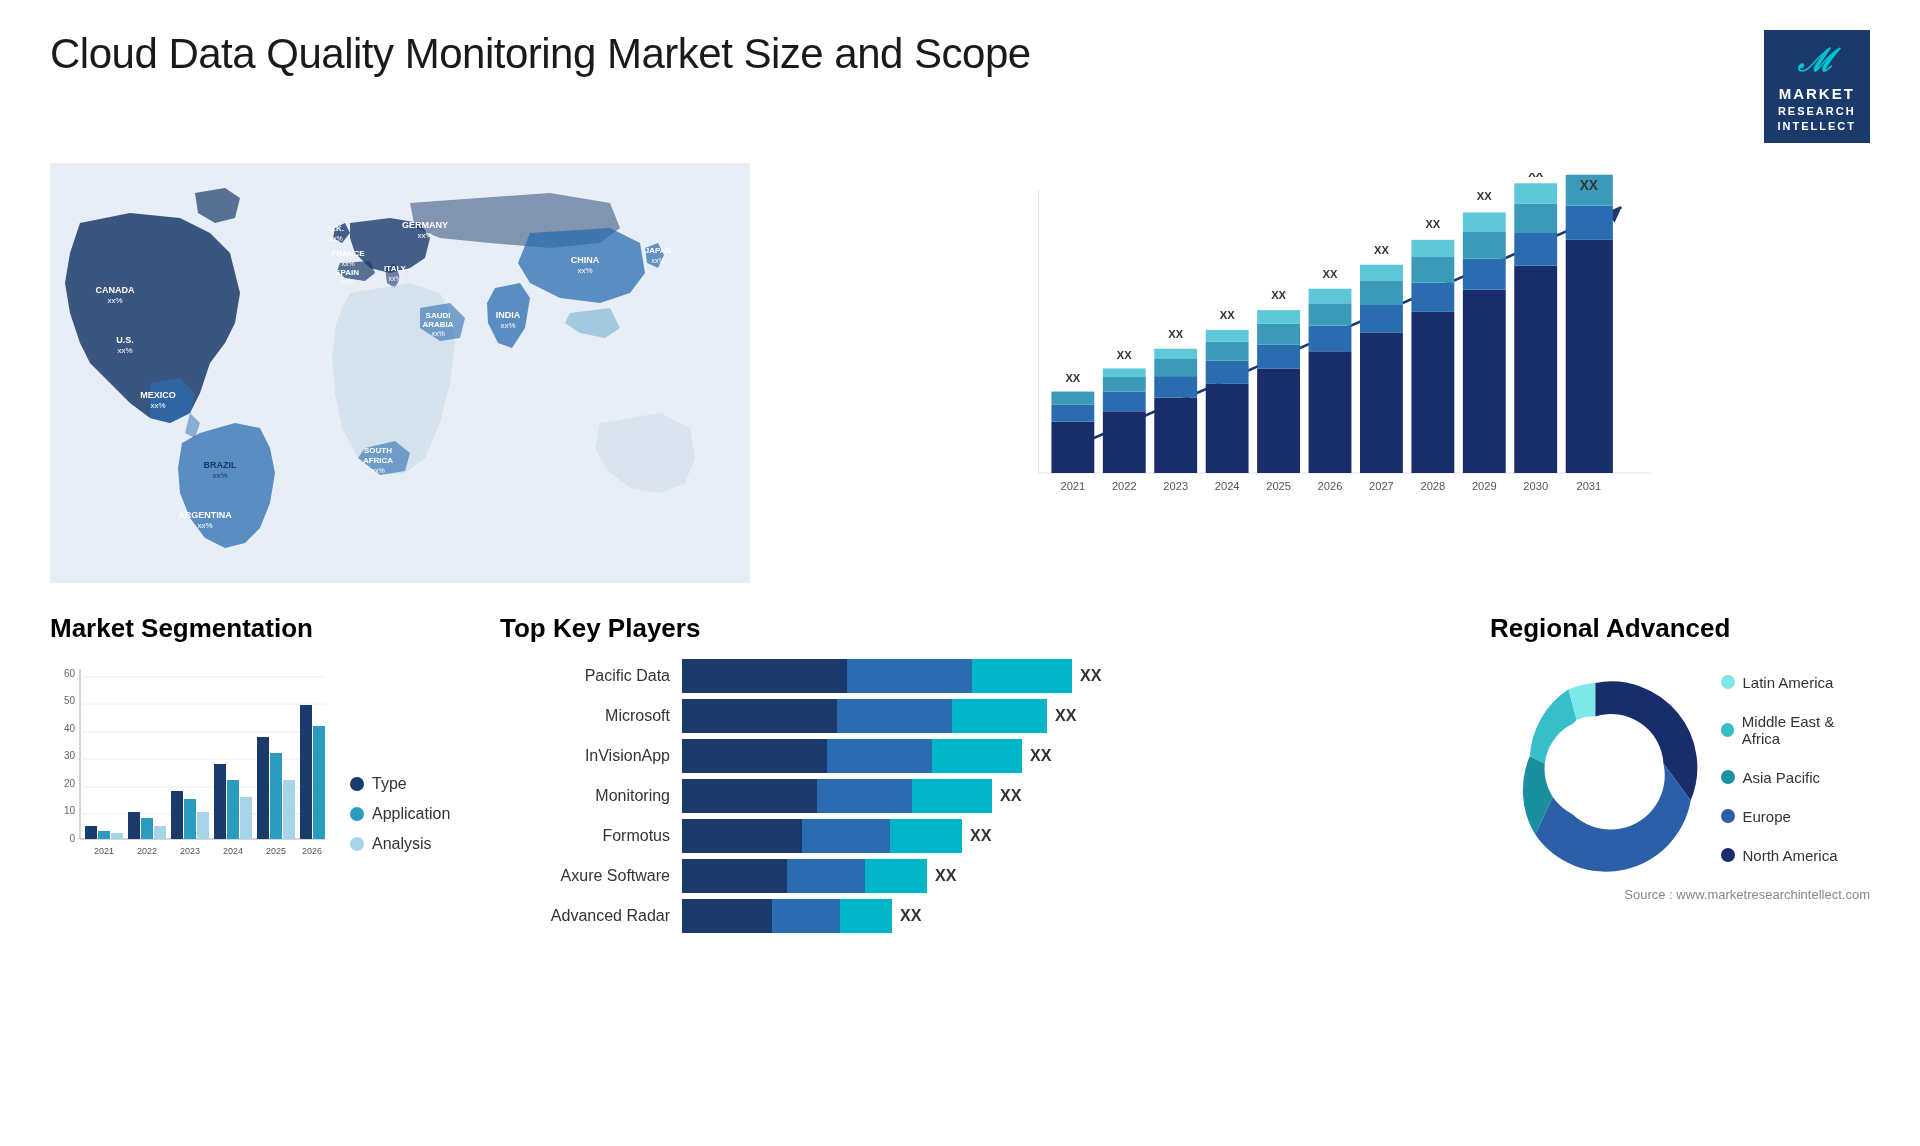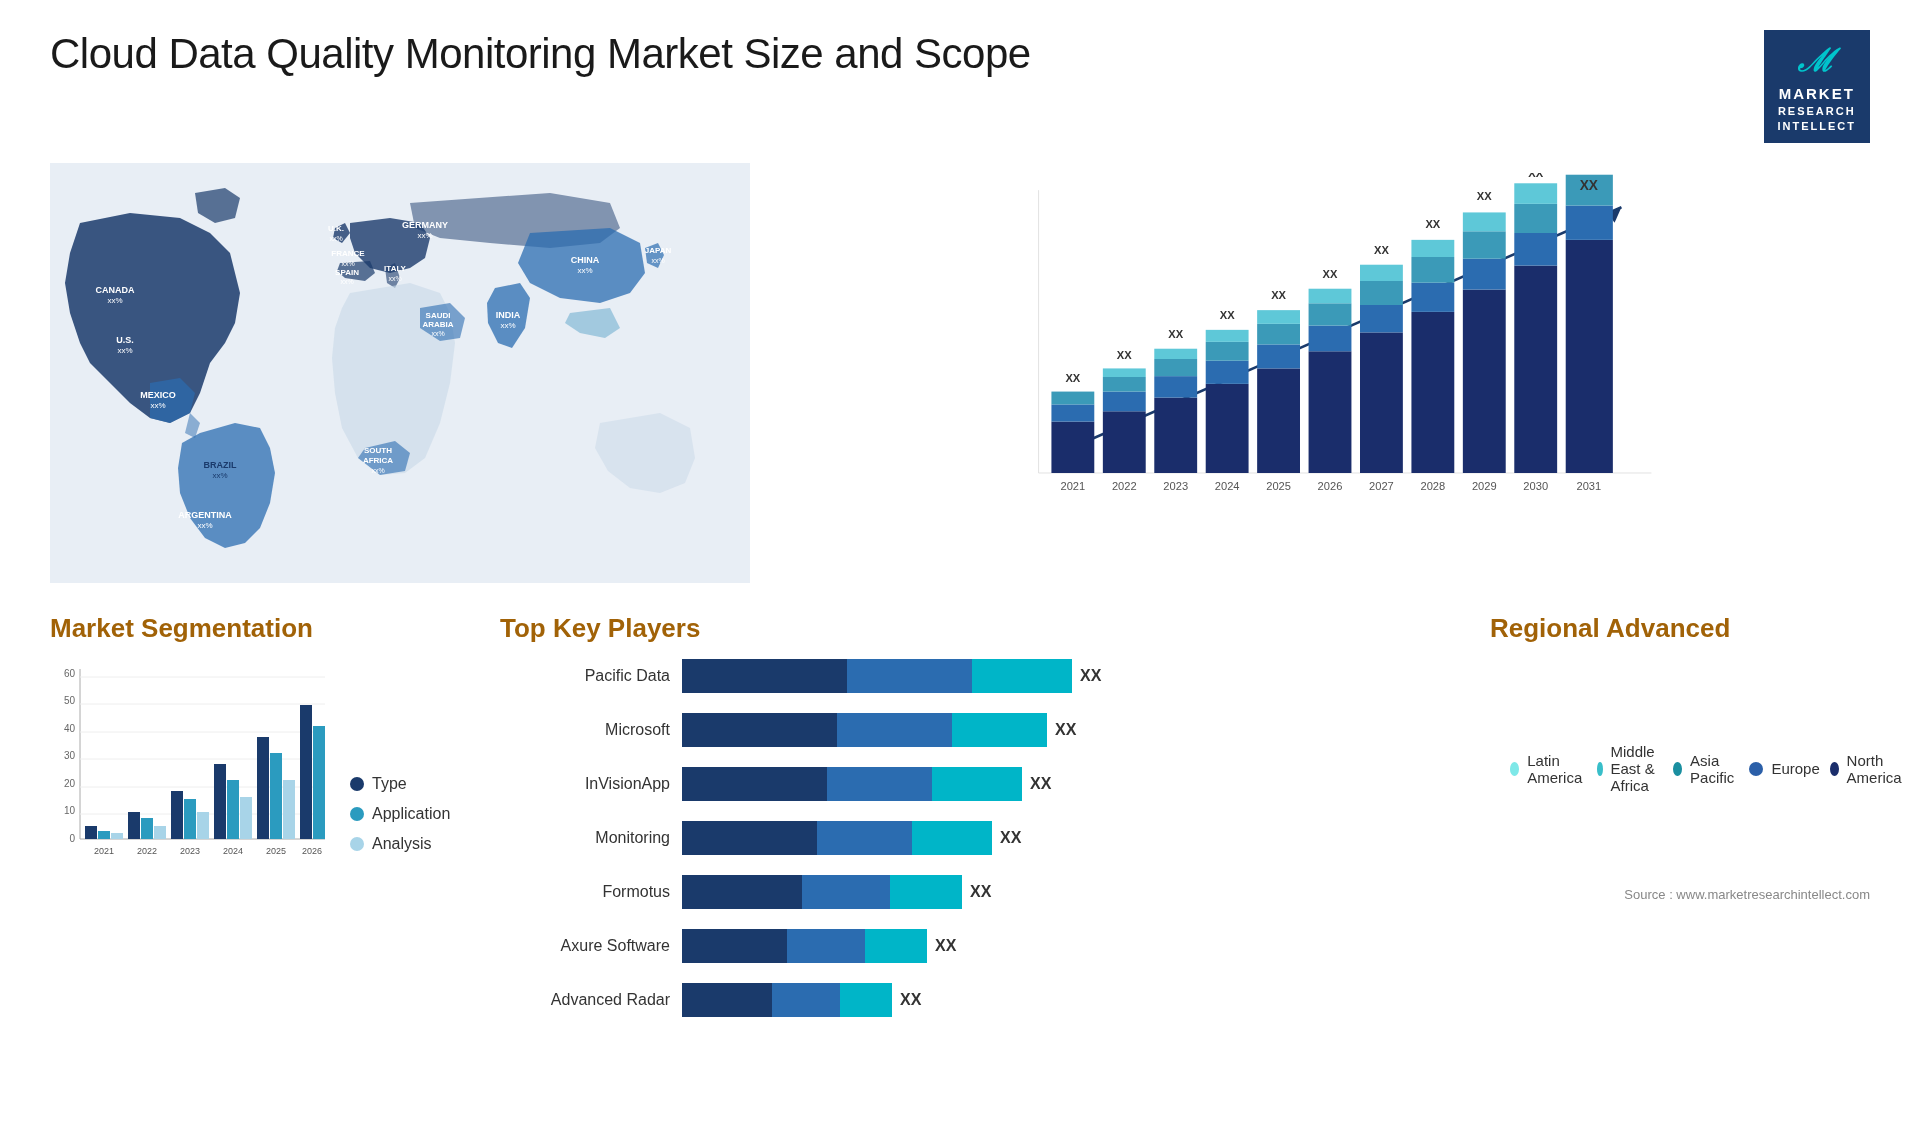--- a/index.html
+++ b/index.html
@@ -82,21 +82,21 @@
       gap: 30px;
     }
     
     .segmentation-container {
       width: 420px;
       min-width: 420px;
     }
     .section-title {
       font-size: 26px;
       font-weight: 700;
-      color: #a16207;
+      color: #000000;
       margin-bottom: 15px;
     }
     .seg-chart-area {
       display: flex;
       gap: 20px;
       align-items: flex-end;
     }
     .seg-svg-wrap {
       width: 280px;
     }
@@ -118,21 +118,21 @@
       height: 14px;
       border-radius: 50%;
     }
     
     .players-container {
       flex: 1;
     }
     .players-list {
       display: flex;
       flex-direction: column;
-      gap: 20px;
+      gap: 6px;
       margin-top: 10px;
     }
     .player-row {
       display: flex;
       align-items: center;
       gap: 12px;
     }
     .player-name {
       width: 170px;
       font-size: 16px;
@@ -163,22 +163,22 @@
       min-width: 380px;
     }
     .donut-area {
       display: flex;
       align-items: center;
       gap: 20px;
       margin-top: 10px;
     }
     .regional-legend {
       display: flex;
-      flex-direction: row;
-      gap: 10px;
+      flex-direction: column;
+      gap: 22px;
     }
     .reg-legend-item {
       display: flex;
       align-items: center;
       gap: 8px;
       font-size: 15px;
       color: #333;
     }
     .reg-dot {
       width: 14px;

